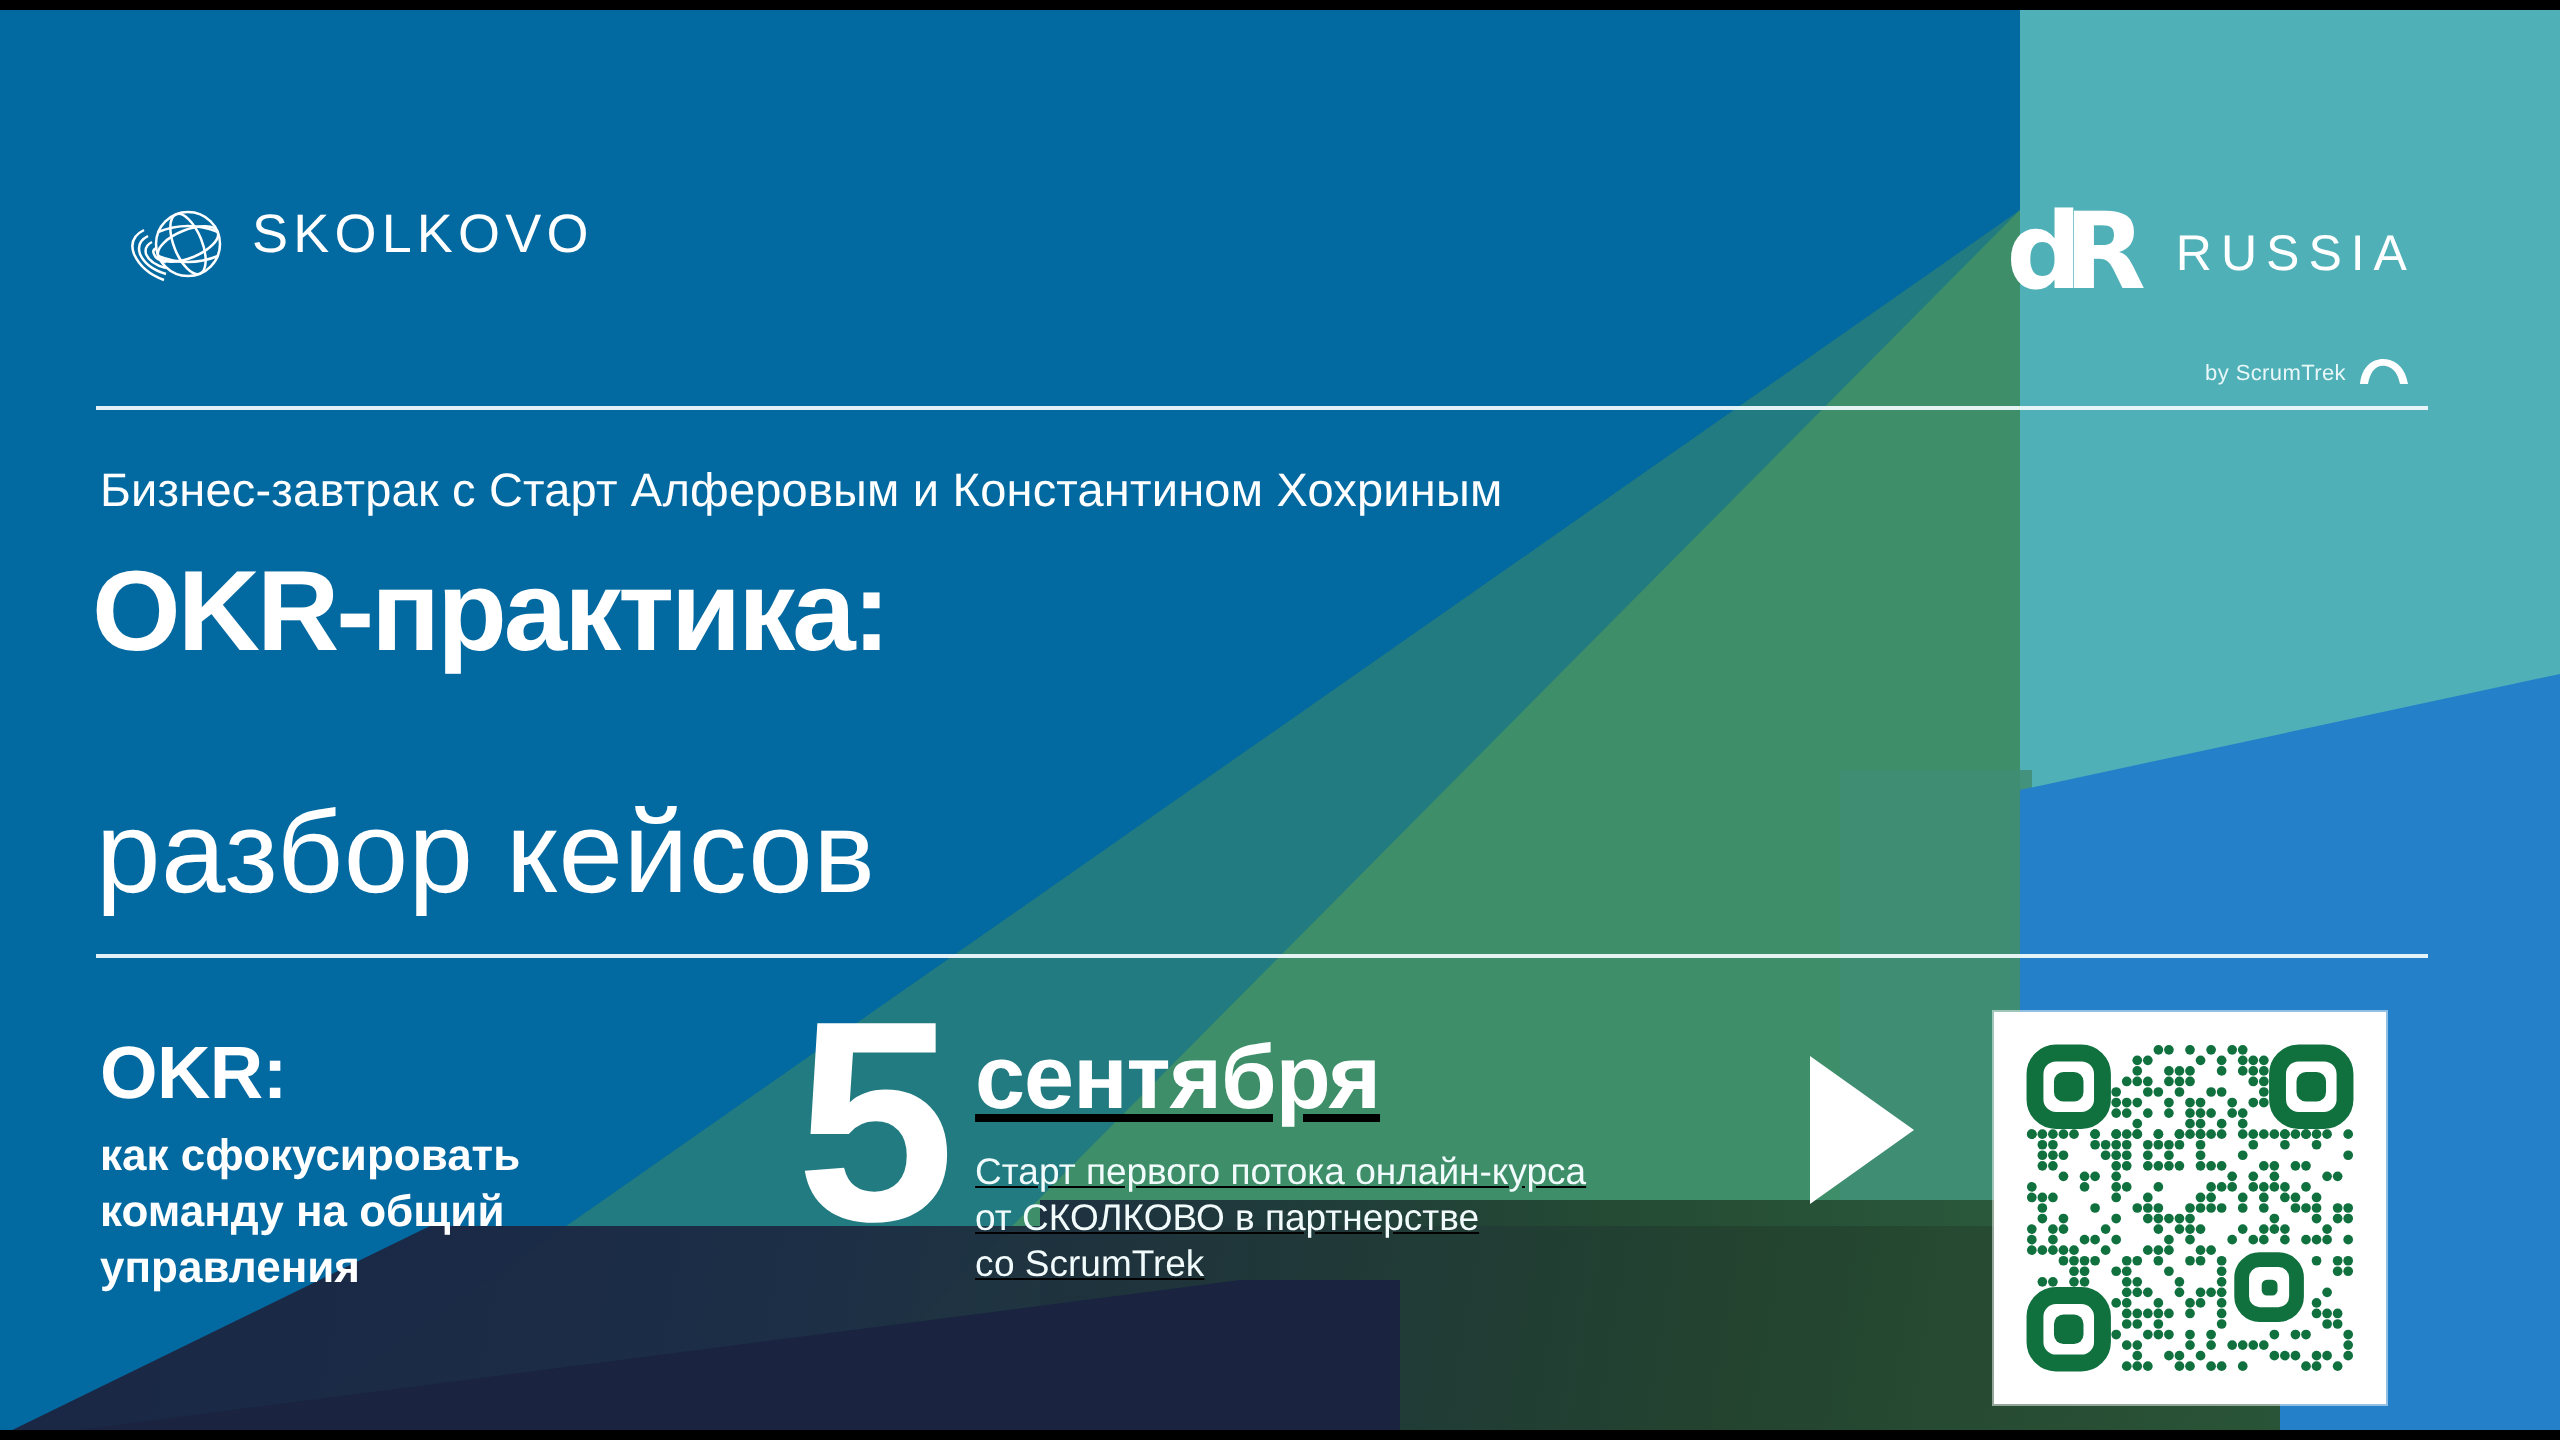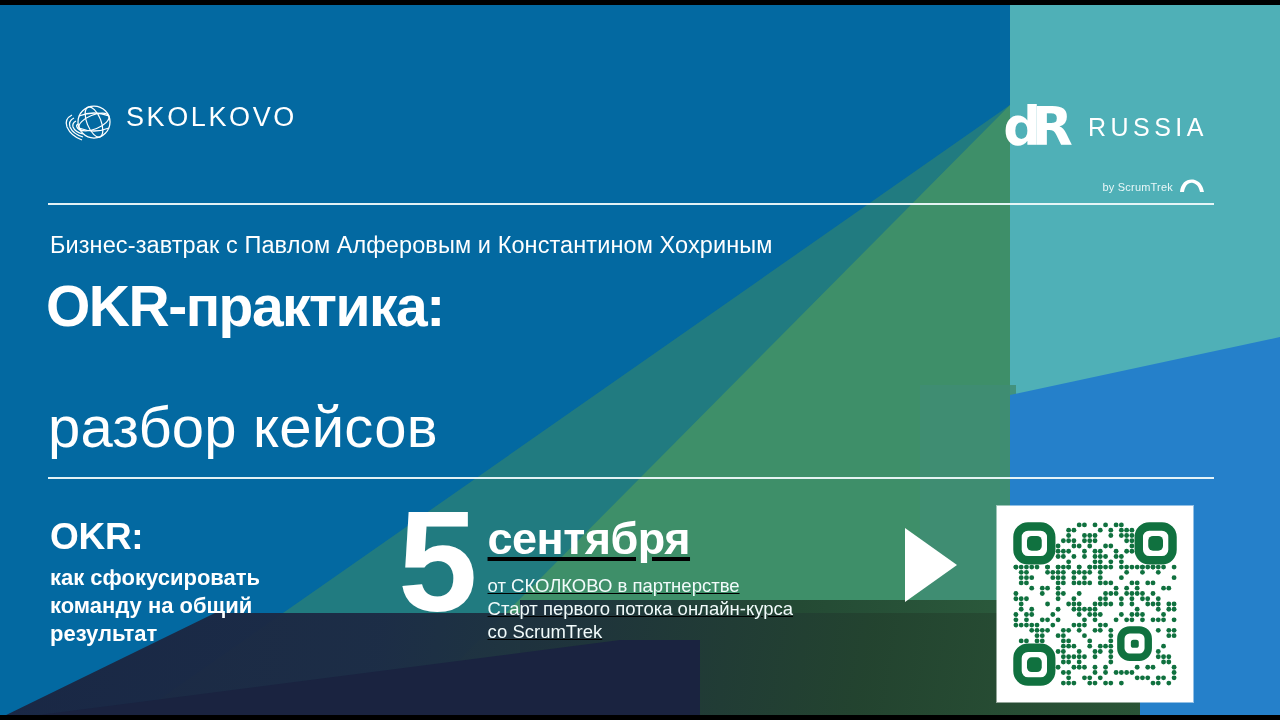--- a/index.html
+++ b/index.html
@@ -208,36 +208,36 @@
         <span class="dr-by-text">by ScrumTrek</span>
         <svg class="swoosh" viewBox="0 0 28 16">
           <path d="M2 15 C3 5 10 1 17 3 C23 5 25 10 26 15 L22 15 C21 10 19 7 15 6 C10 5 7 9 6 15 Z" fill="#ffffff"></path>
         </svg>
       </div>
     </div>
 
     <div class="rule rule-top"></div>
     <div class="rule rule-mid"></div>
 
-    <div class="presenters">Бизнес-завтрак с Павлом Алферовым и Константином Хохриным</div>
+    <div class="presenters">Бизнес-завтрак с Старт Алферовым и Константином Хохриным</div>
     <div class="title-main">OKR-практика:</div>
     <div class="title-sub">разбор кейсов</div>
 
     <div class="okr-block">
       <div class="okr-head">OKR:</div>
-      <div class="okr-body">как сфокусировать команду на общий результат</div>
+      <div class="okr-body">как сфокусировать команду на общий управления</div>
     </div>
 
     <div class="date-block">
       <div class="day">5</div>
       <div class="date-right">
         <div class="month">сентября</div>
         <div class="blurb">
+          <div>Старт первого потока онлайн-курса</div>
           <div>от СКОЛКОВО в партнерстве</div>
-          <div>Старт первого потока онлайн-курса</div>
           <div>со ScrumTrek</div>
         </div>
       </div>
     </div>
 
     <div class="arrow"></div>
 
     <div class="qr-frame">
       <div class="qr-inner">
         <svg viewBox="0 0 33 33" shape-rendering="geometricPrecision">

